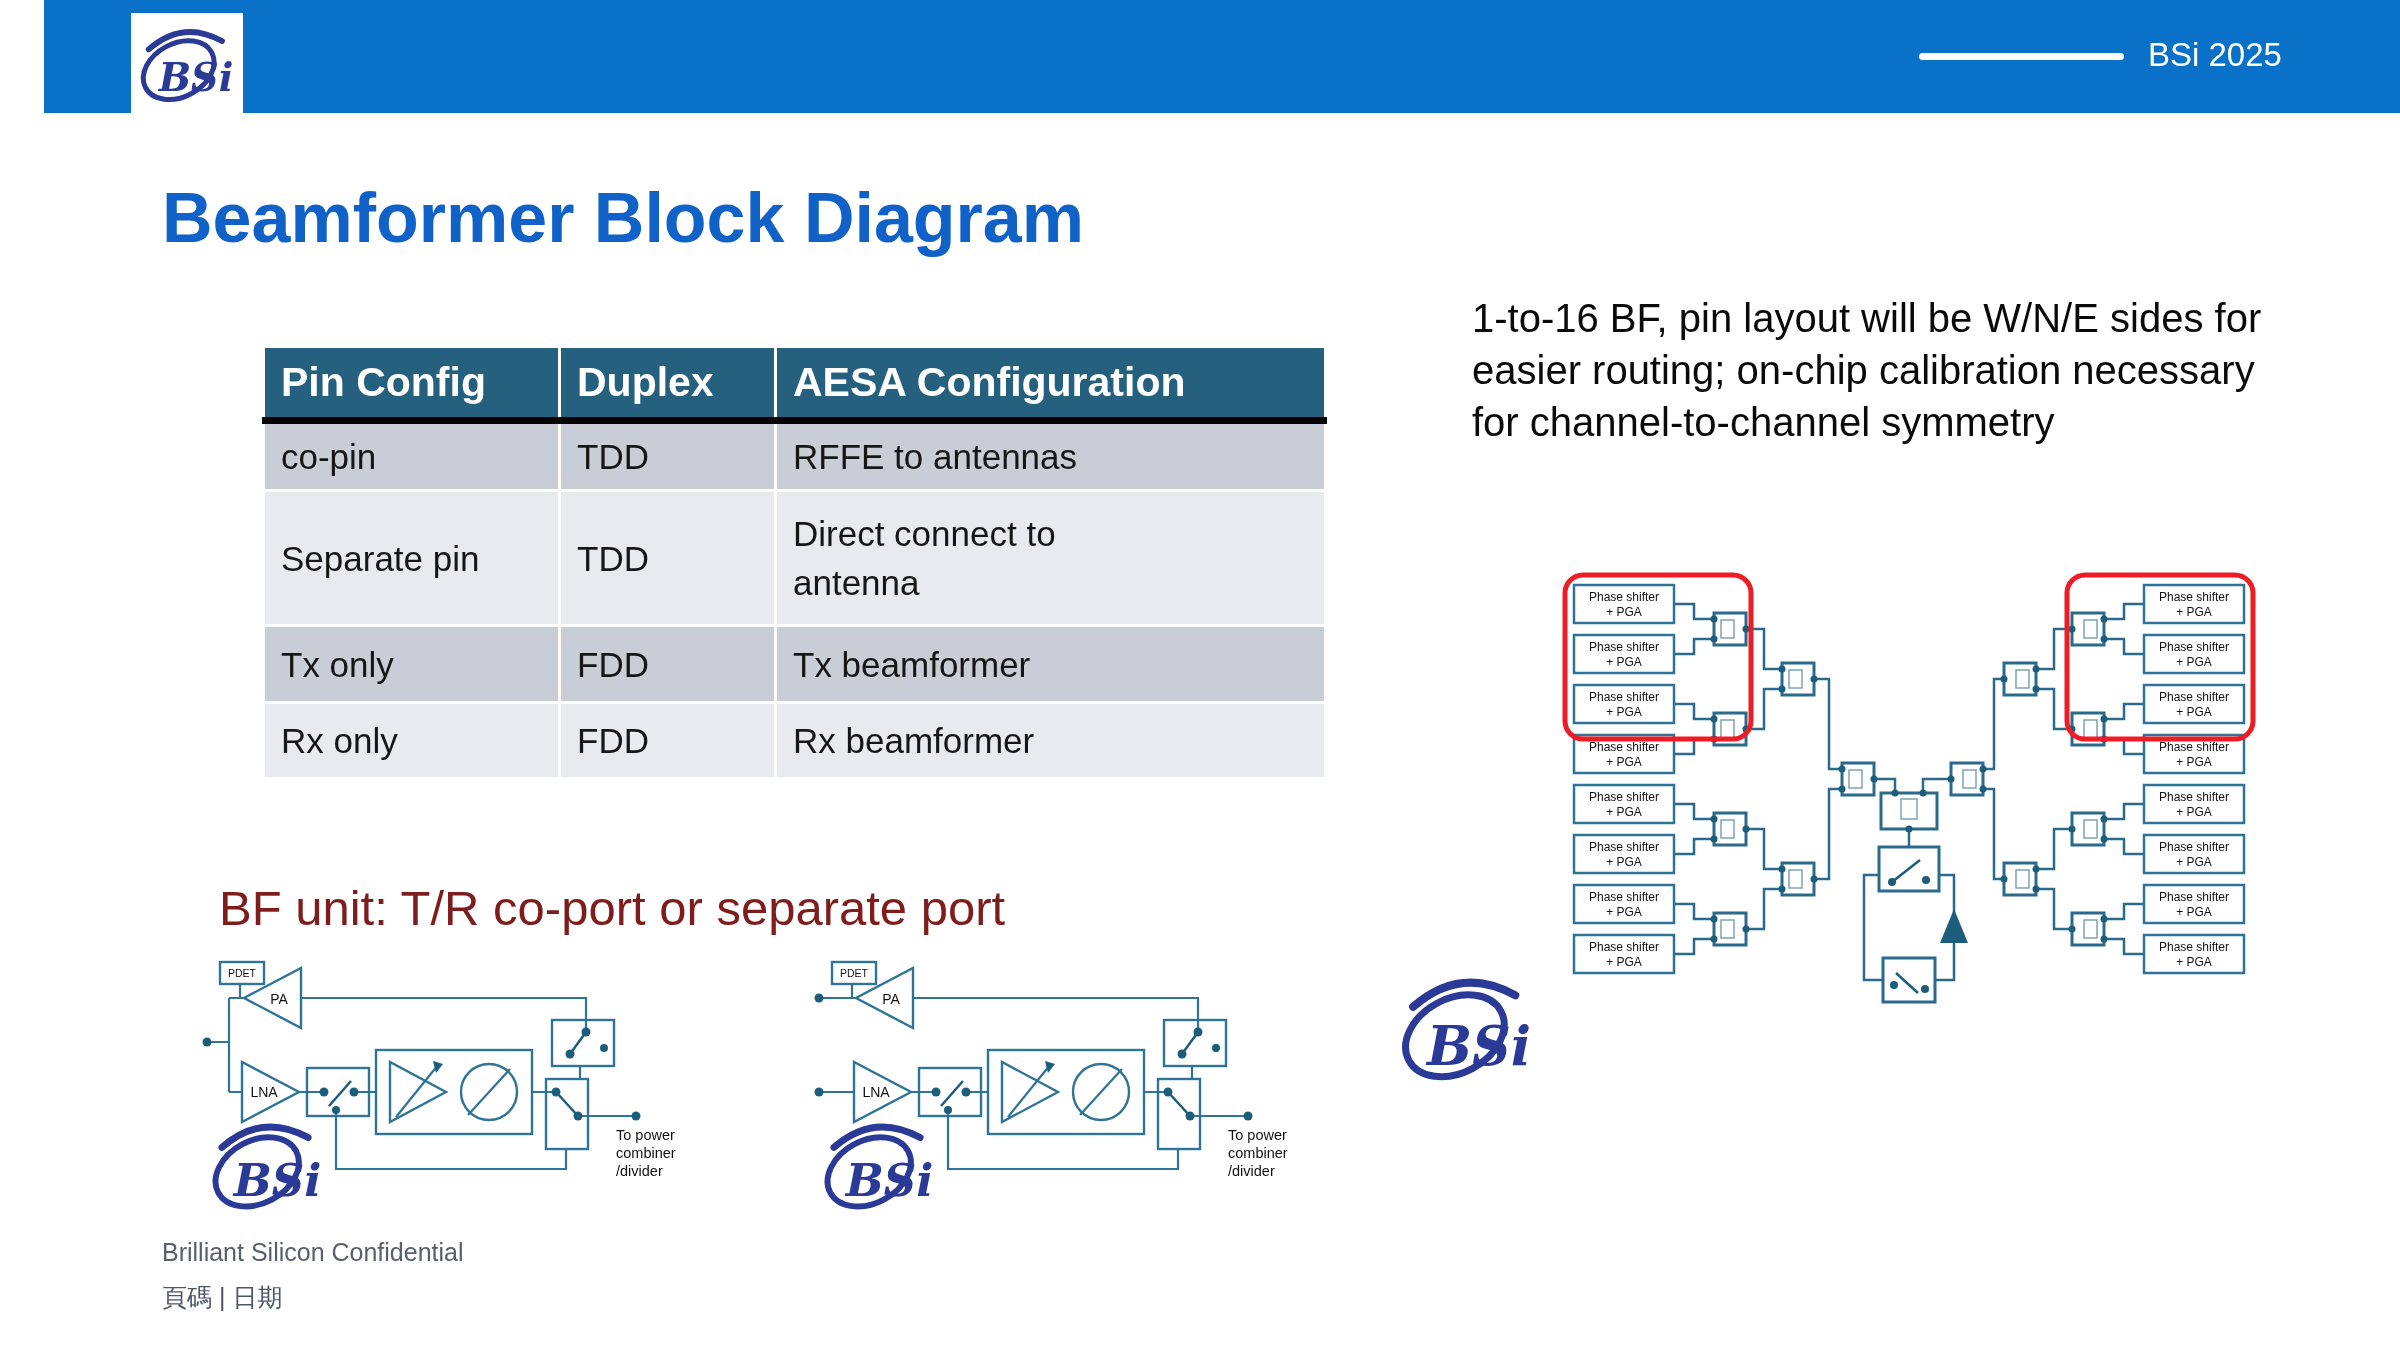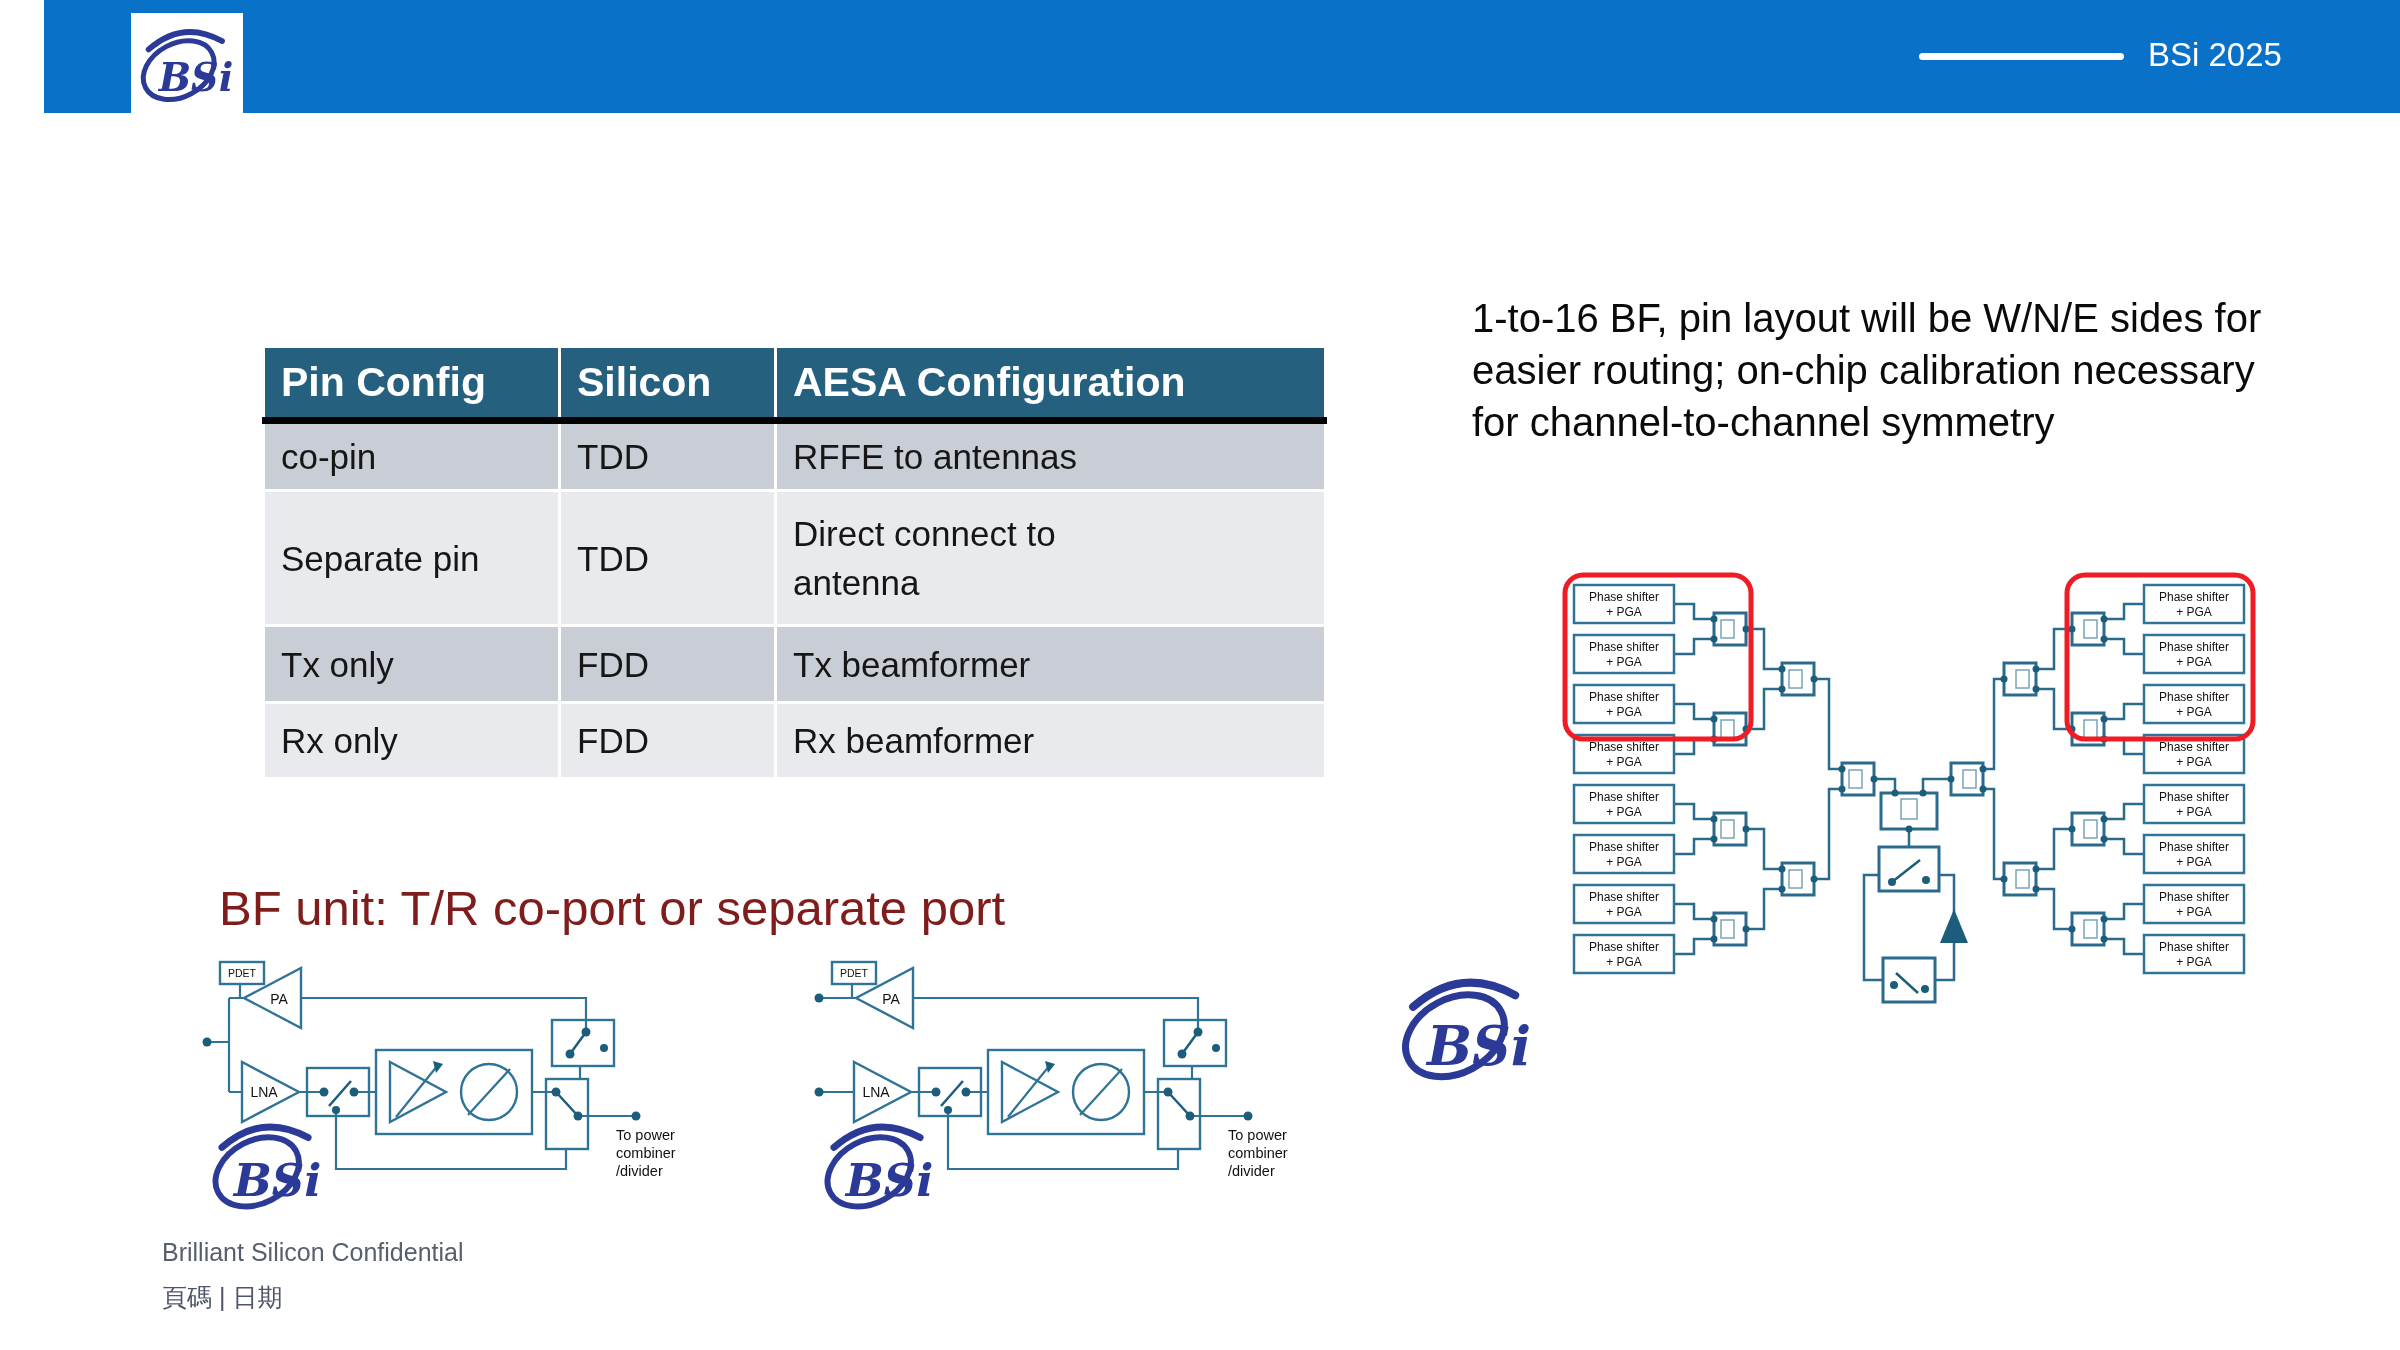--- a/index.html
+++ b/index.html
@@ -61,26 +61,27 @@
       <svg width="100" height="92" viewBox="0 0 120 100">
         <ellipse cx="50" cy="55" rx="45" ry="32" fill="none" stroke="#2b3a96" stroke-width="6" transform="rotate(-28 50 55)"></ellipse>
         <path d="M14 30 Q55 -6 102 20" fill="none" stroke="#2b3a96" stroke-width="7" stroke-linecap="round"></path>
         <text x="26" y="80" class="logotext">BSi</text>
       </svg>
     </div>
     <div class="hline"></div>
     <div class="htext">BSi 2025</div>
   </div>
 
+  <h1 class="title">Beamformer Block Diagram</h1>
 
   <table class="cfg">
     <thead>
       <tr>
         <th class="cw1">Pin Config</th>
-        <th class="cw2">Silicon</th>
+        <th class="cw2">Duplex</th>
         <th class="cw3">AESA Configuration</th>
       </tr>
     </thead>
     <tbody>
       <tr class="rA h0">
         <td>co-pin</td>
         <td>TDD</td>
         <td>RFFE to antennas</td>
       </tr>
       <tr class="rB h1">

